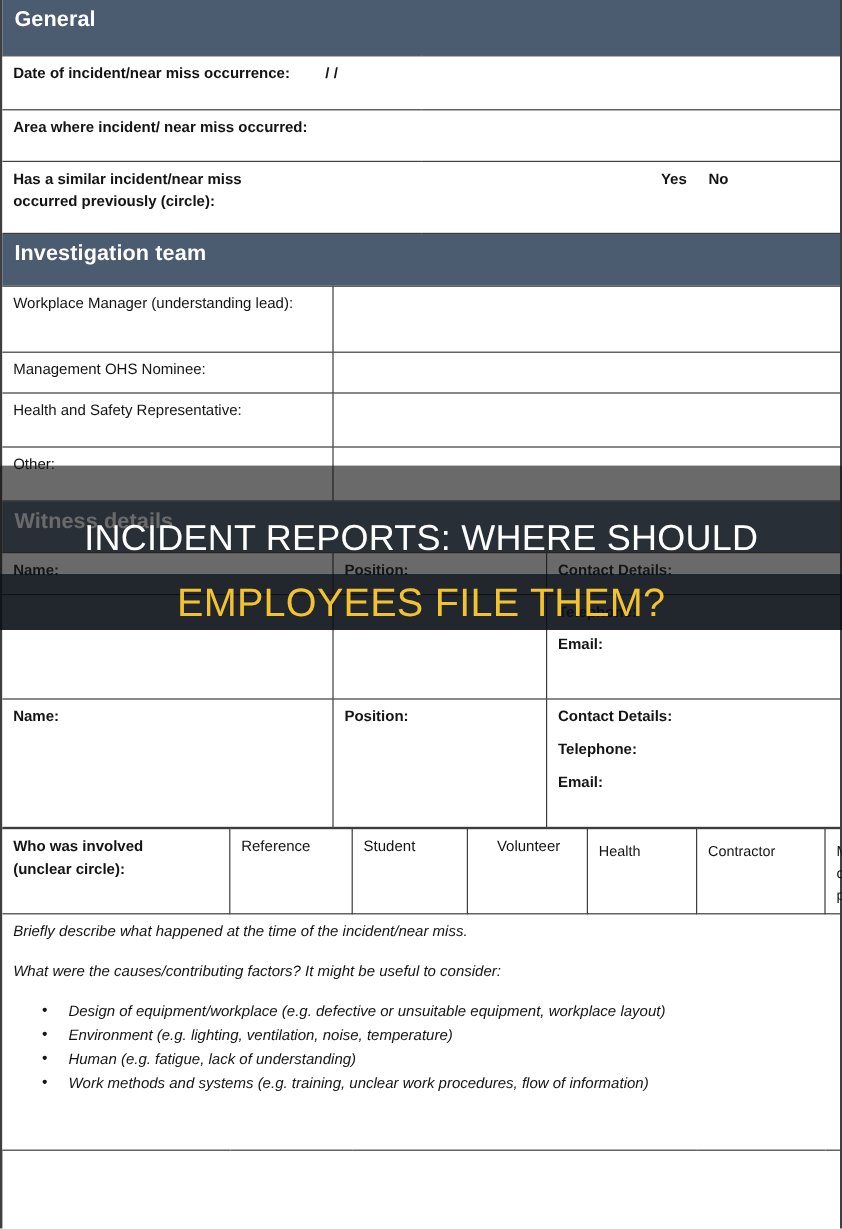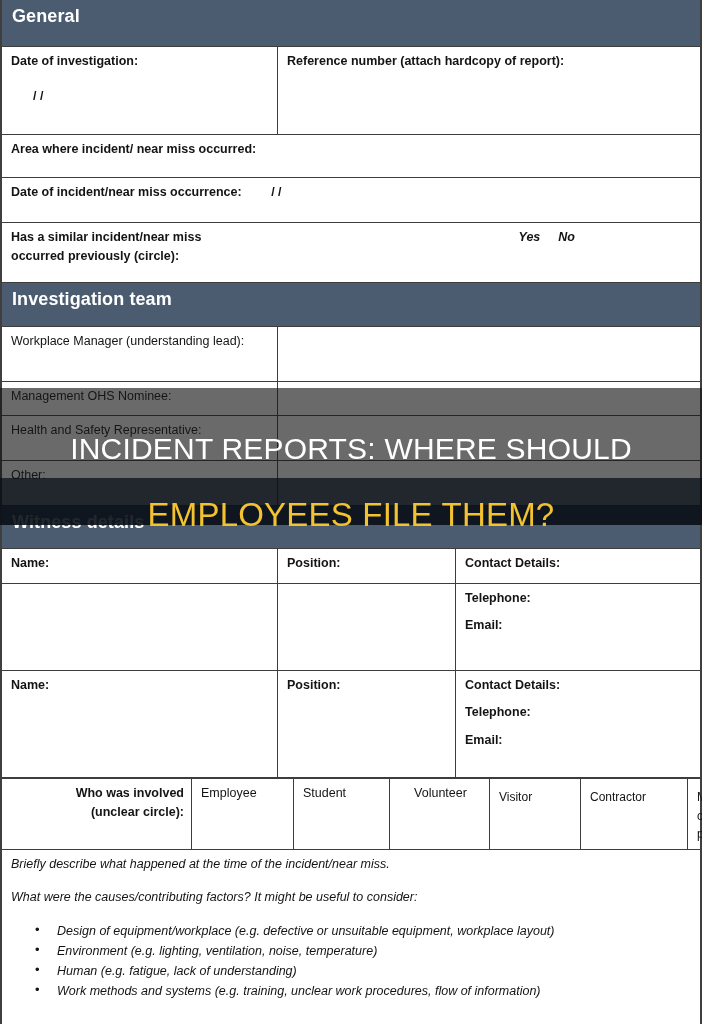--- a/index.html
+++ b/index.html
@@ -60,23 +60,22 @@
 
   .datefield {
     display: block;
     margin-top: 16px;
     padding-left: 22px;
     letter-spacing: 0;
   }
 
   .yesno {
     float: right;
-    margin-right: 118px;
+    margin-right: 86px;
     font-weight: normal;
-    font-style: italic;
   }
   .yesno .ynspace { display: inline-block; width: 18px; }
 
   .whocell {
     font-size: 12.5px;
     padding-top: 7px;
   }
   .whocell.reg { font-weight: normal; }
 
   .descbox {
@@ -137,38 +136,29 @@
 </head>
 <body>
 
 <div id="page">
   <div class="doc">
 
     <div class="section-band" style="height:46px;">General</div>
 
     <table class="tbl">
       <tbody>
-          <tr>
-        <td class="noleft" style="width:259px;height:77px;">
-          <span class="bold">Date of investigation:</span>
-          <span class="datefield bold">/            /</span>
-        </td>
-        <td class="noright">
-          <span class="bold">Reference number (attach hardcopy of report):</span>
-        </td>
-      </tr>
-      <tr>
-        <td class="noleft noright" colspan="2" style="height:32px;">
-          <span class="bold">Area where incident/ near miss occurred:</span>
-        </td>
-      </tr>
       <tr>
         <td class="noleft noright" colspan="2" style="height:34px;">
           <span class="bold">Date of incident/near miss occurrence:</span>
           <span class="bold" style="padding-left:26px;">/            /</span>
+        </td>
+      </tr>
+      <tr>
+        <td class="noleft noright" colspan="2" style="height:32px;">
+          <span class="bold">Area where incident/ near miss occurred:</span>
         </td>
       </tr>
       <tr>
         <td class="noleft noright" colspan="2" style="height:49px;">
           <span class="yesno">
             <span class="bold">Yes</span><span class="ynspace"></span><span class="bold">No</span>
           </span>
           <span class="bold">Has a similar incident/near miss</span><br>
           <span class="bold">occurred previously (circle):</span>
         </td>
@@ -232,28 +222,28 @@
           <span class="bold">Email:</span>
         </td>
       </tr>
     </tbody>
       </table>
 
 
     <table class="tbl">
       <tbody>
           <tr>
-        <td class="noleft whocell bold" style="width:173px;height:52px;text-align:right;">
+        <td class="noleft whocell bold" style="width:173px;height:52px;">
           <span>Who was involved</span><br>
           <span>(unclear circle):</span>
         </td>
-        <td class="whocell reg" style="width:85px;">Employee</td>
+        <td class="whocell reg" style="width:85px;">Reference</td>
         <td class="whocell reg" style="width:79px;">Student</td>
         <td class="whocell reg" style="width:83px;text-align:center;">Volunteer</td>
-        <td class="whocell reg" style="width:74px;padding-top:9px;font-size:12px;">Visitor</td>
+        <td class="whocell reg" style="width:74px;padding-top:9px;font-size:12px;">Health</td>
         <td class="whocell reg" style="width:90px;padding-top:9px;font-size:12px;">Contractor</td>
         <td class="noright whocell reg" style="padding-top:9px;font-size:12px;">Member of public</td>
       </tr>
       <tr>
         <td class="noleft noright descbox" colspan="7" style="height:186px;">
           <p>Briefly describe what happened at the time of the incident/near miss.</p>
           <p>What were the causes/contributing factors? It might be useful to consider:</p>
           <ul>
             <li>
               <span class="bul">•</span>
@@ -277,14 +267,14 @@
       </tr>
     </tbody>
       </table>
 
   </div>
 
   <div class="dimmer" style="top:388px;height:90px;"></div>
   <div class="darkband" style="top:478px;height:47px;"></div>
 
   <div class="overlay-title overlay-line1" style="top:434px;">INCIDENT REPORTS: WHERE SHOULD</div>
-  <div class="overlay-title overlay-line2" style="top:498px;font-size:33px;">EMPLOYEES FILE THEM?</div>
+  <div class="overlay-title overlay-line2" style="top:485px;font-size:33px;">EMPLOYEES FILE THEM?</div>
 </div>
 
 </body></html>

